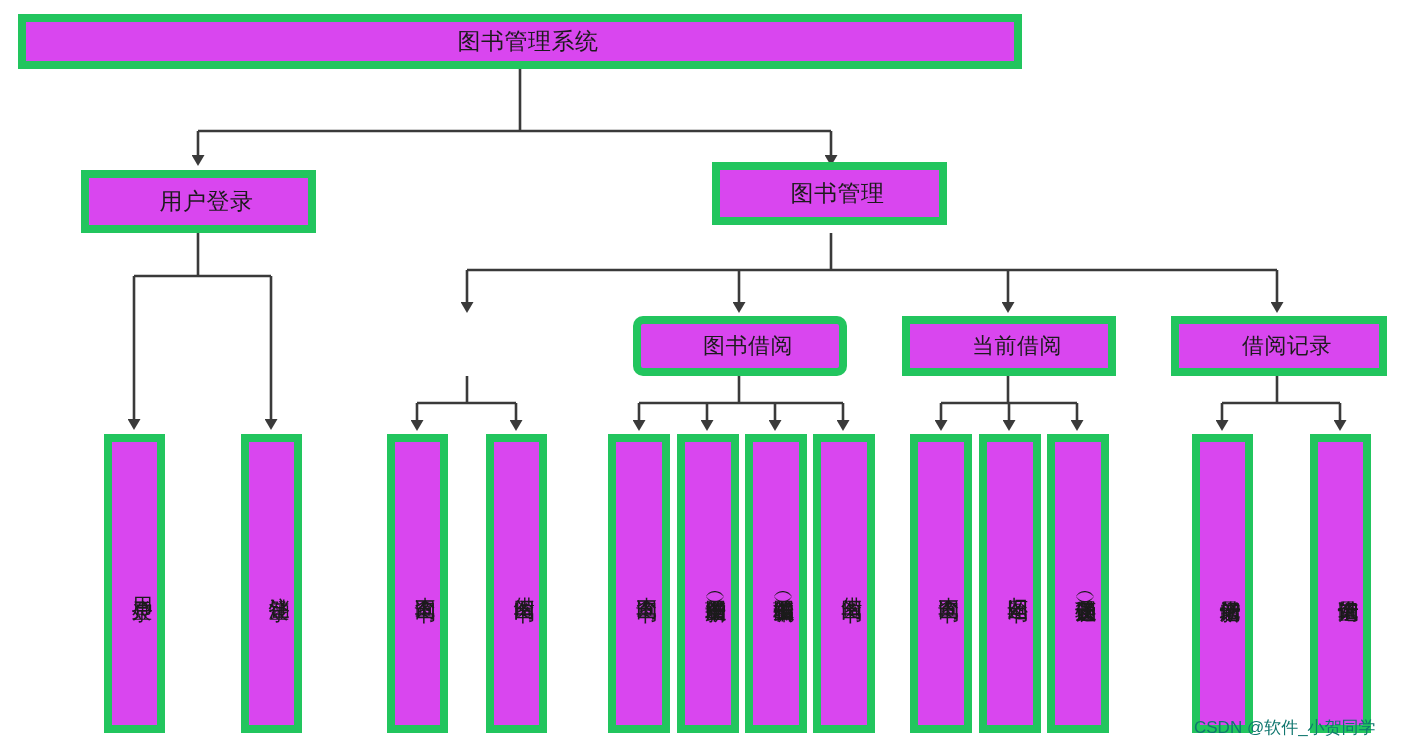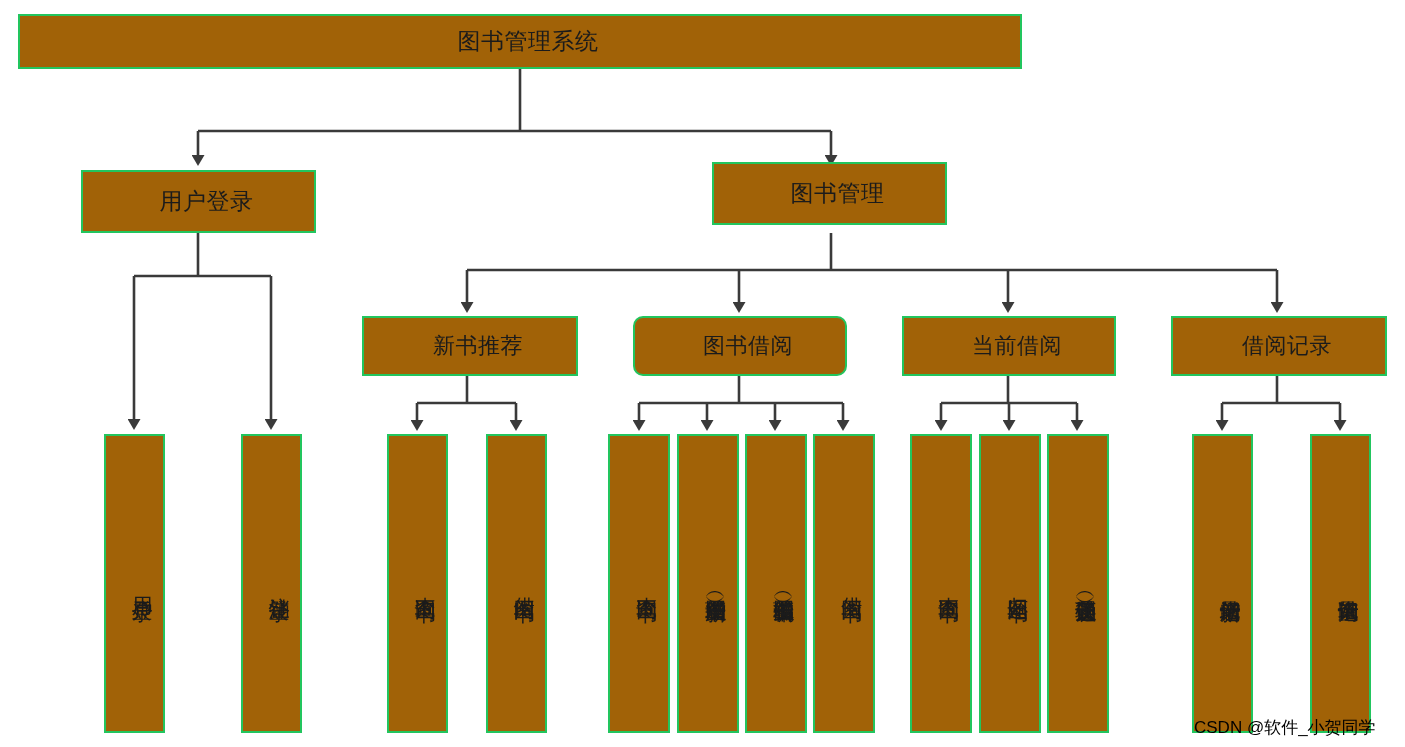--- a/index.html
+++ b/index.html
@@ -20,22 +20,22 @@
   #diagram-svg {
     position: absolute;
     left: 0;
     top: 0;
     width: 1405px;
     height: 747px;
   }
   .node-box {
     position: absolute;
     box-sizing: border-box;
-    background: #a16207;
-    border: 2px solid #22c55e;
+    background: #d946ef;
+    border: 8px solid #22c55e;
     display: flex;
     align-items: center;
     justify-content: center;
     overflow: hidden;
     padding-left: 16px;
   }
   .node-label {
     color: #1b1b1b;
     text-align: center;
     line-height: 1.05;
@@ -66,21 +66,21 @@
   .node-leaf.leaf-tall .node-label {
     font-size: 21px;
     line-height: 1.3;
     letter-spacing: 0px;
   }
   #watermark {
     position: absolute;
     left: 1194px;
     top: 716px;
     font-size: 17px;
-    color: #000000;
+    color: #0f766e;
     white-space: nowrap;
     font-family: "Liberation Sans", "DejaVu Sans", sans-serif;
   }
 </style>
 </head>
 <body>
 
 <div id="canvas">
 
   <svg id="diagram-svg" viewBox="0 0 1405 747">
@@ -137,23 +137,20 @@
     <span class="node-label">图书管理系统</span>
   </div>
 
   <div class="node-box node-level2" style="left:81px; top:170px; width:235px; height:63px;">
     <span class="node-label">用户登录</span>
   </div>
   <div class="node-box node-level2" style="left:712px; top:162px; width:235px; height:63px;">
     <span class="node-label">图书管理</span>
   </div>
 
-  <div class="node-box node-level3" style="left:362px; top:316px; width:216px; height:60px;">
-    <span class="node-label">新书推荐</span>
-  </div>
   <div class="node-box node-level3" style="left:633px; top:316px; width:214px; height:60px;border-radius:10px;">
     <span class="node-label">图书借阅</span>
   </div>
   <div class="node-box node-level3" style="left:902px; top:316px; width:214px; height:60px;">
     <span class="node-label">当前借阅</span>
   </div>
   <div class="node-box node-level3" style="left:1171px; top:316px; width:216px; height:60px;">
     <span class="node-label">借阅记录</span>
   </div>
 

